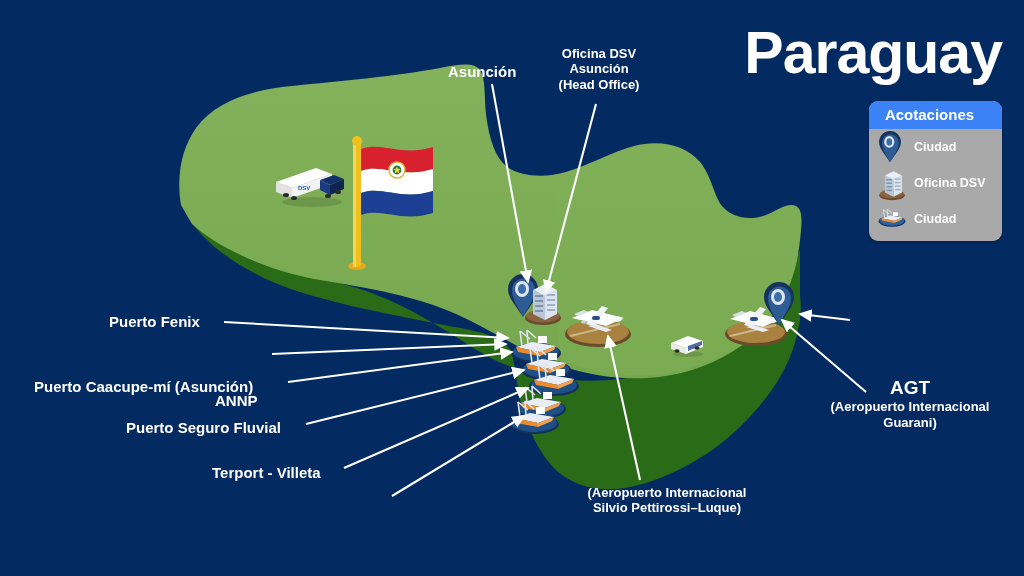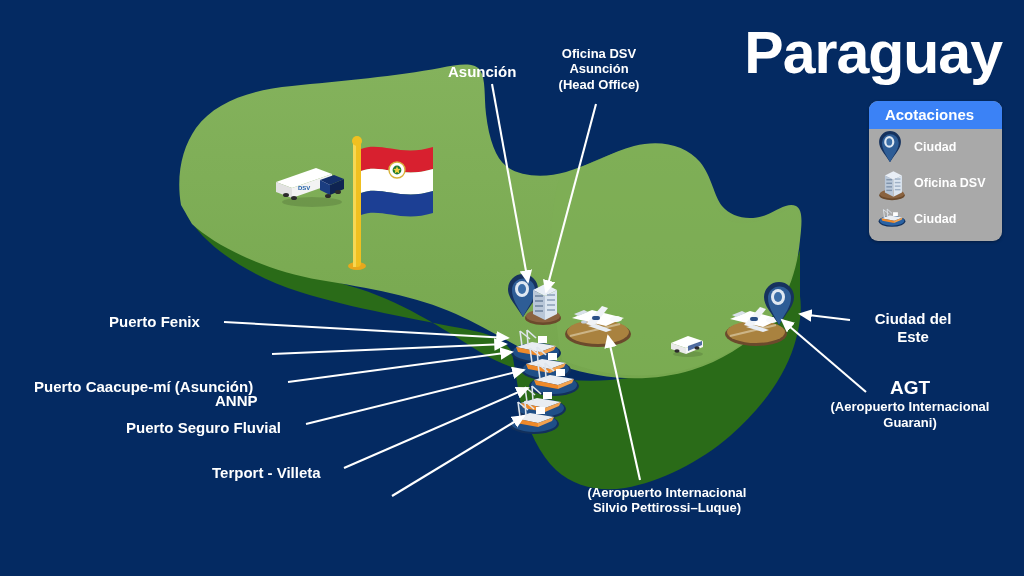--- a/index.html
+++ b/index.html
@@ -356,24 +356,20 @@
 
   <div class="lbl" style="left:215px;top:350px;margin-top:42px;">ANNP</div>
 
   <div class="lbl" style="left:34px;top:378px;">Puerto Caacupe-mí (Asunción)</div>
 
   <div class="lbl" style="left:126px;top:419px;">Puerto Seguro Fluvial</div>
 
   <div class="lbl" style="left:212px;top:464px;">Terport - Villeta</div>
 
 
-  <div class="lbl c" style="left:858px;top:310px;width:110px;">
-    <div>Ciudad del</div>
-    <div>Este</div>
-  </div>
 
   <div class="lbl sm c" style="left:812px;top:377px;width:196px;">
     <div style="font-size:19px;">AGT</div>
     <div>(Aeropuerto Internacional</div>
     <div>Guarani)</div>
   </div>
 
   <div class="lbl sm c" style="left:557px;top:485px;width:220px;">
     <div>(Aeropuerto Internacional</div>
     <div>Silvio Pettirossi–Luque)</div>

